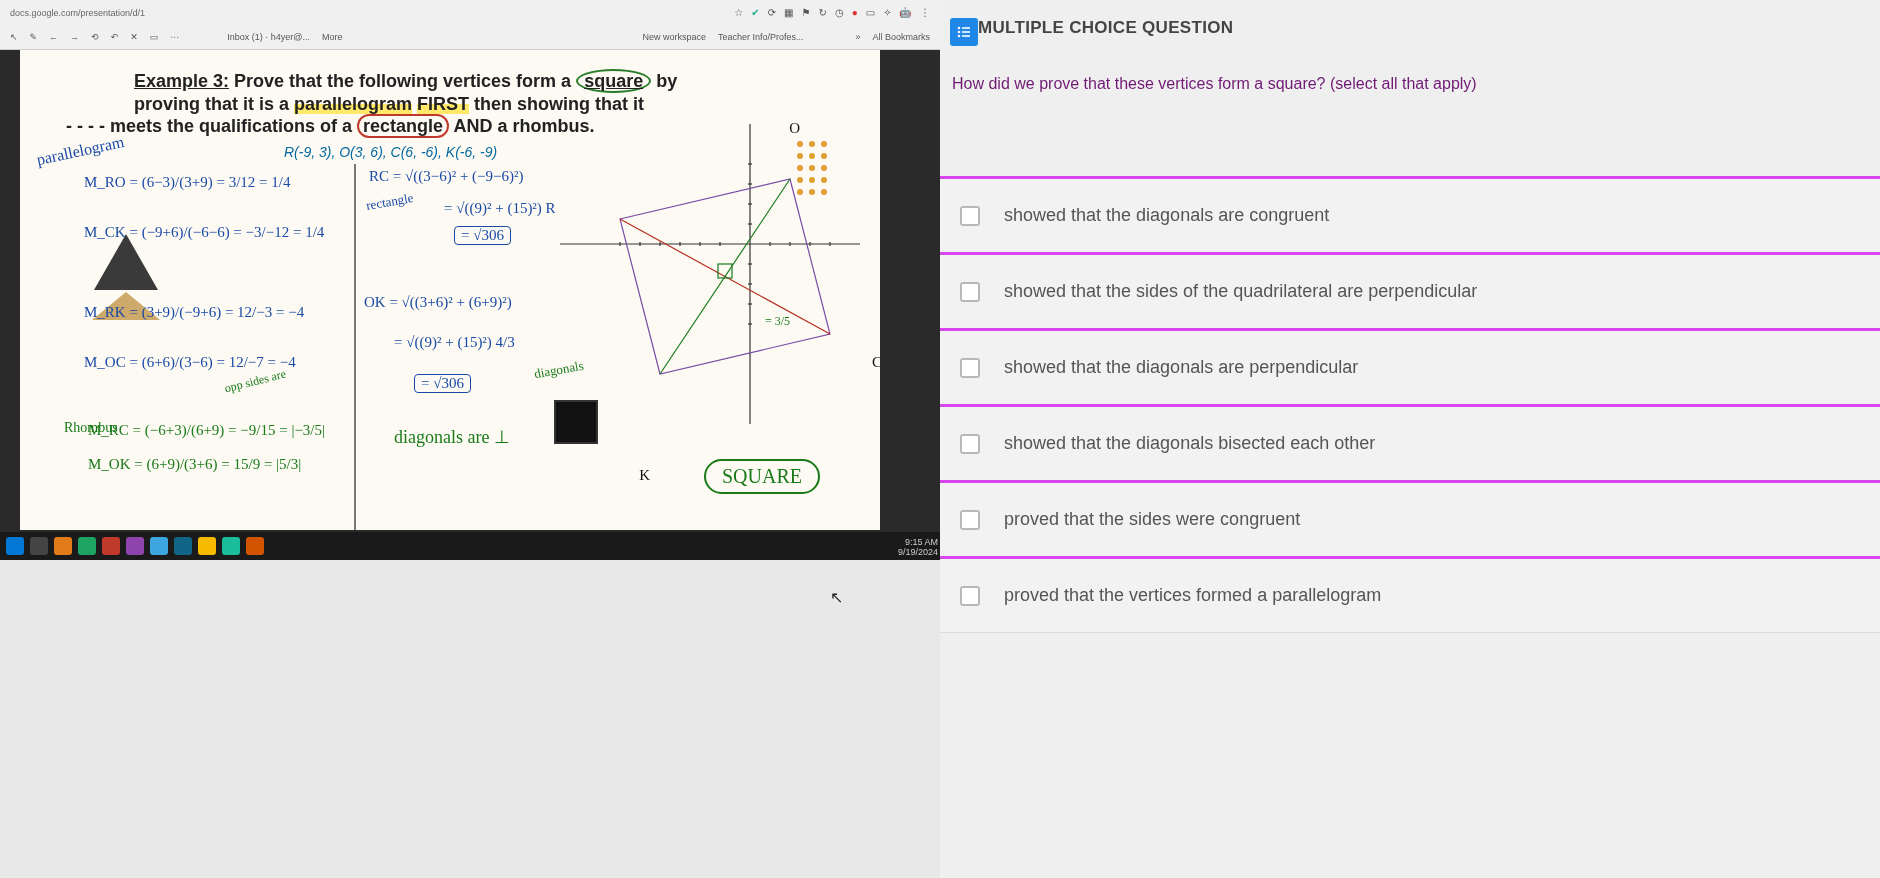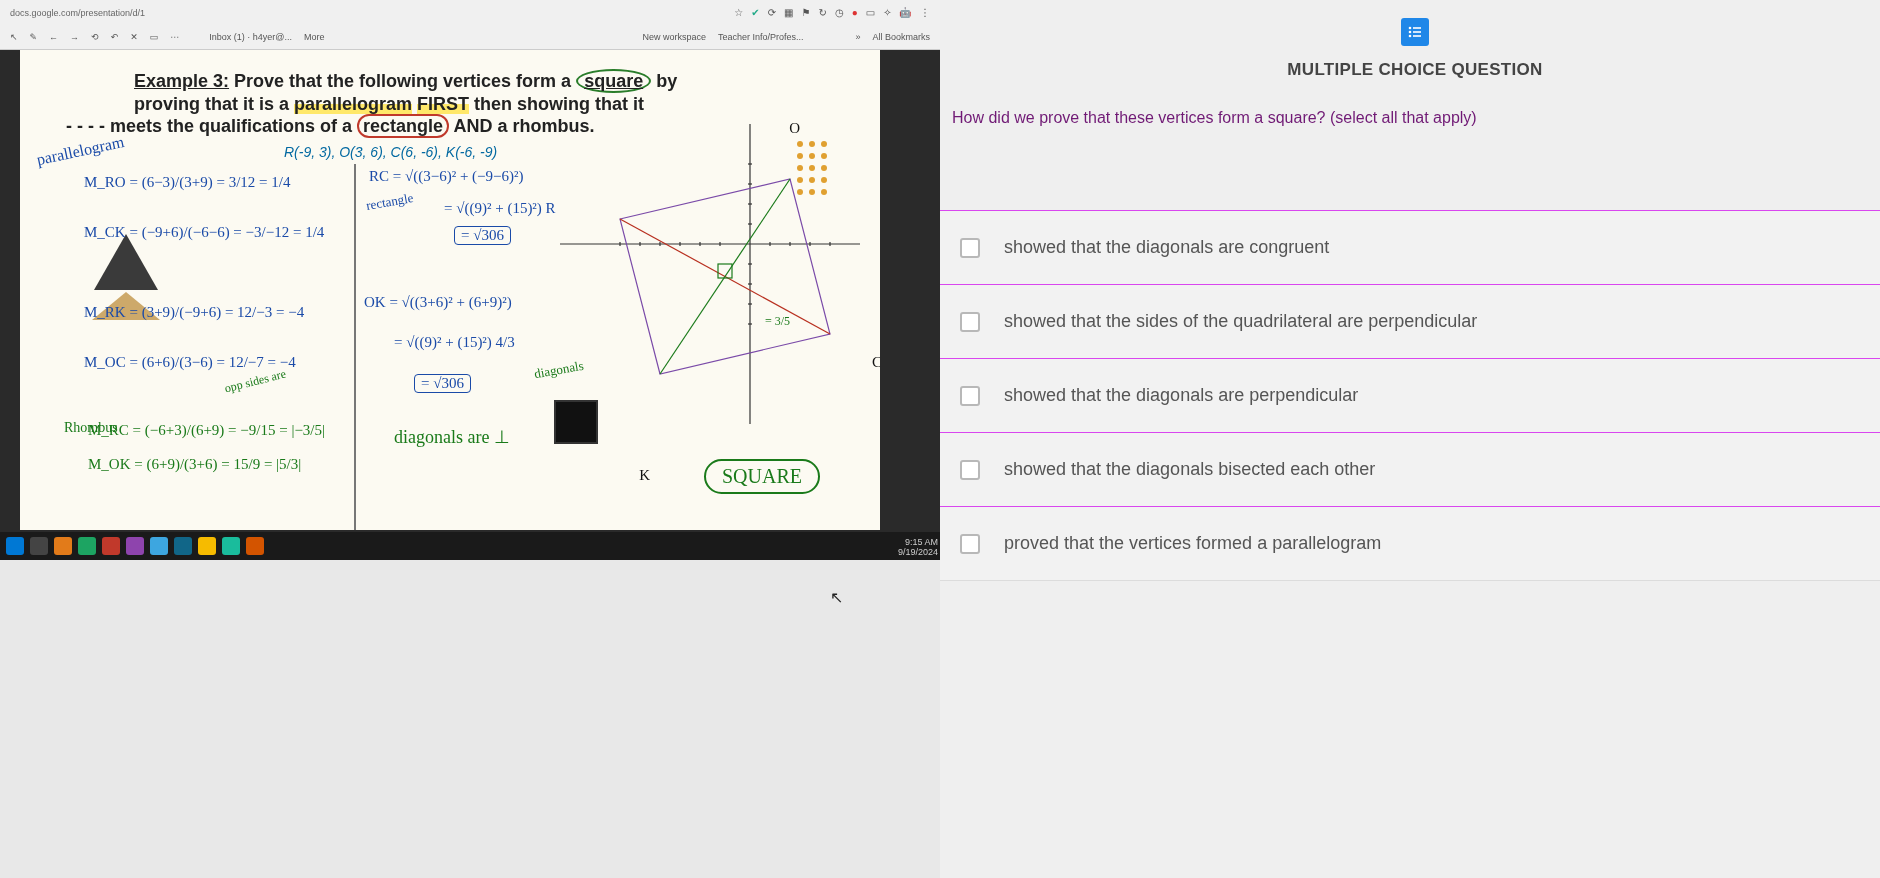--- a/index.html
+++ b/index.html
@@ -164,24 +164,22 @@
     }
 
     
     .right-pane {
       flex: 1;
       background: #efefef;
       padding: 0;
     }
     .quiz-hdr {
       display: flex;
-      align-items: center;
-      gap: 14px;
+      align-items: flex-start;
       padding: 18px 0 26px 10px;
-      flex-direction: column;
     }
     .hdr-icon {
       width: 28px; height: 28px;
       background: #1f87e8;
       color: #fff;
       display: flex;
       align-items: center;
       justify-content: center;
       font-size: 14px;
       border-radius: 3px;
@@ -194,21 +192,21 @@
     }
     .question {
       padding: 0 40px 0 12px;
       font-size: 16px;
       color: #701a75;
       line-height: 1.5;
       margin-bottom: 80px;
     }
     .choices { }
     .choice {
-      border-top: 1px solid #d946ef;
+      border-top: 3px solid #d946ef;
       padding: 26px 40px 26px 20px;
       display: flex;
       align-items: center;
       gap: 24px;
       background: #f2f2f2;
     }
     .choice:last-child { border-bottom: 1px solid #dcdcdc; }
     .chk {
       width: 20px; height: 20px;
       border: 2px solid #b8b8b8;
@@ -258,21 +256,21 @@
       <div class="tab-row">
         <span>↖</span>
         <span>✎</span>
         <span>←</span>
         <span>→</span>
         <span>⟲</span>
         <span>↶</span>
         <span>✕</span>
         <span>▭</span>
         <span>⋯</span>
-        <span style="margin-left:18px">Inbox (1) · h4yer@...</span>
+        <span style="margin-left:36px">Inbox (1) · h4yer@...</span>
         <span>More</span>
         <span style="margin-left:auto">New workspace</span>
         <span>Teacher Info/Profes...</span>
         <span style="margin-left:40px">»</span>
         <span>All Bookmarks</span>
       </div>
     </div>
 
     <div class="slide-canvas">
       <div class="slide-title">
@@ -425,16 +423,20 @@
     <div class="choice">
       <div class="chk"></div>
       <div class="choice-text">showed that the diagonals are perpendicular</div>
     </div>
     <div class="choice">
       <div class="chk"></div>
       <div class="choice-text">showed that the diagonals bisected each other</div>
     </div>
     <div class="choice">
       <div class="chk"></div>
+      <div class="choice-text">proved that the sides were congruent</div>
+    </div>
+    <div class="choice">
+      <div class="chk"></div>
       <div class="choice-text">proved that the vertices formed a parallelogram</div>
     </div>
   </div>
 </div>
 
 </body></html>

